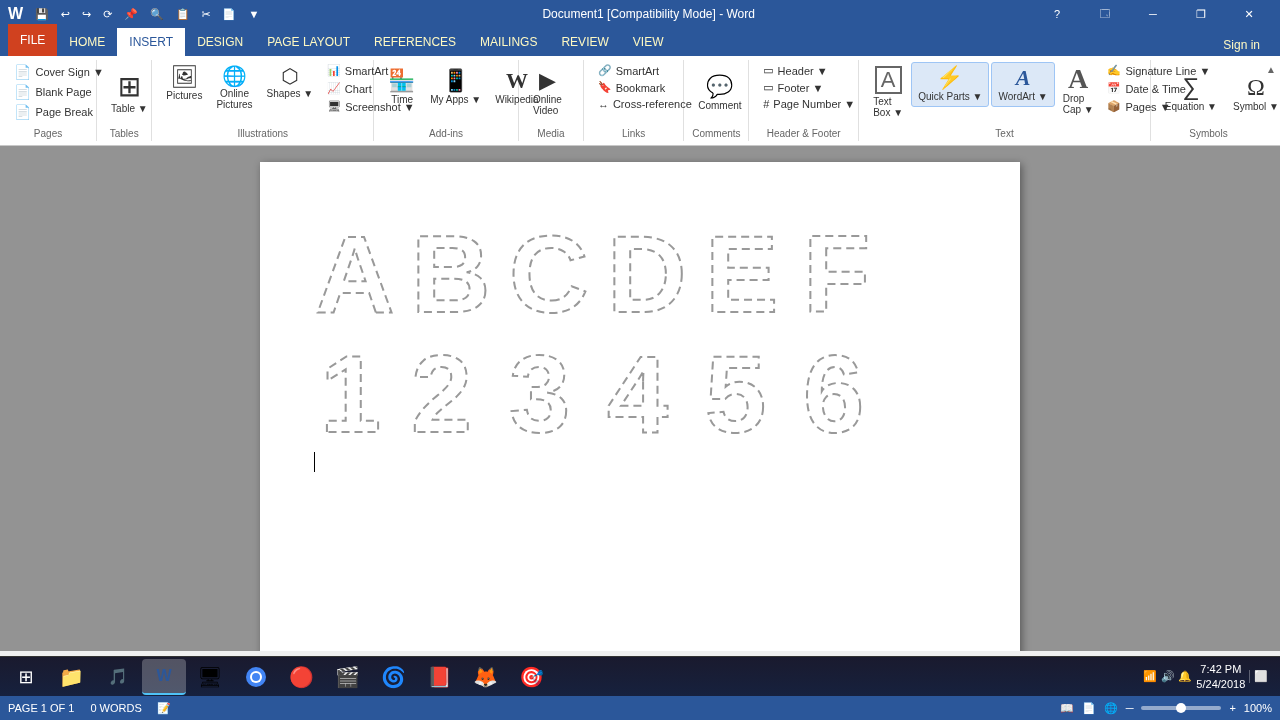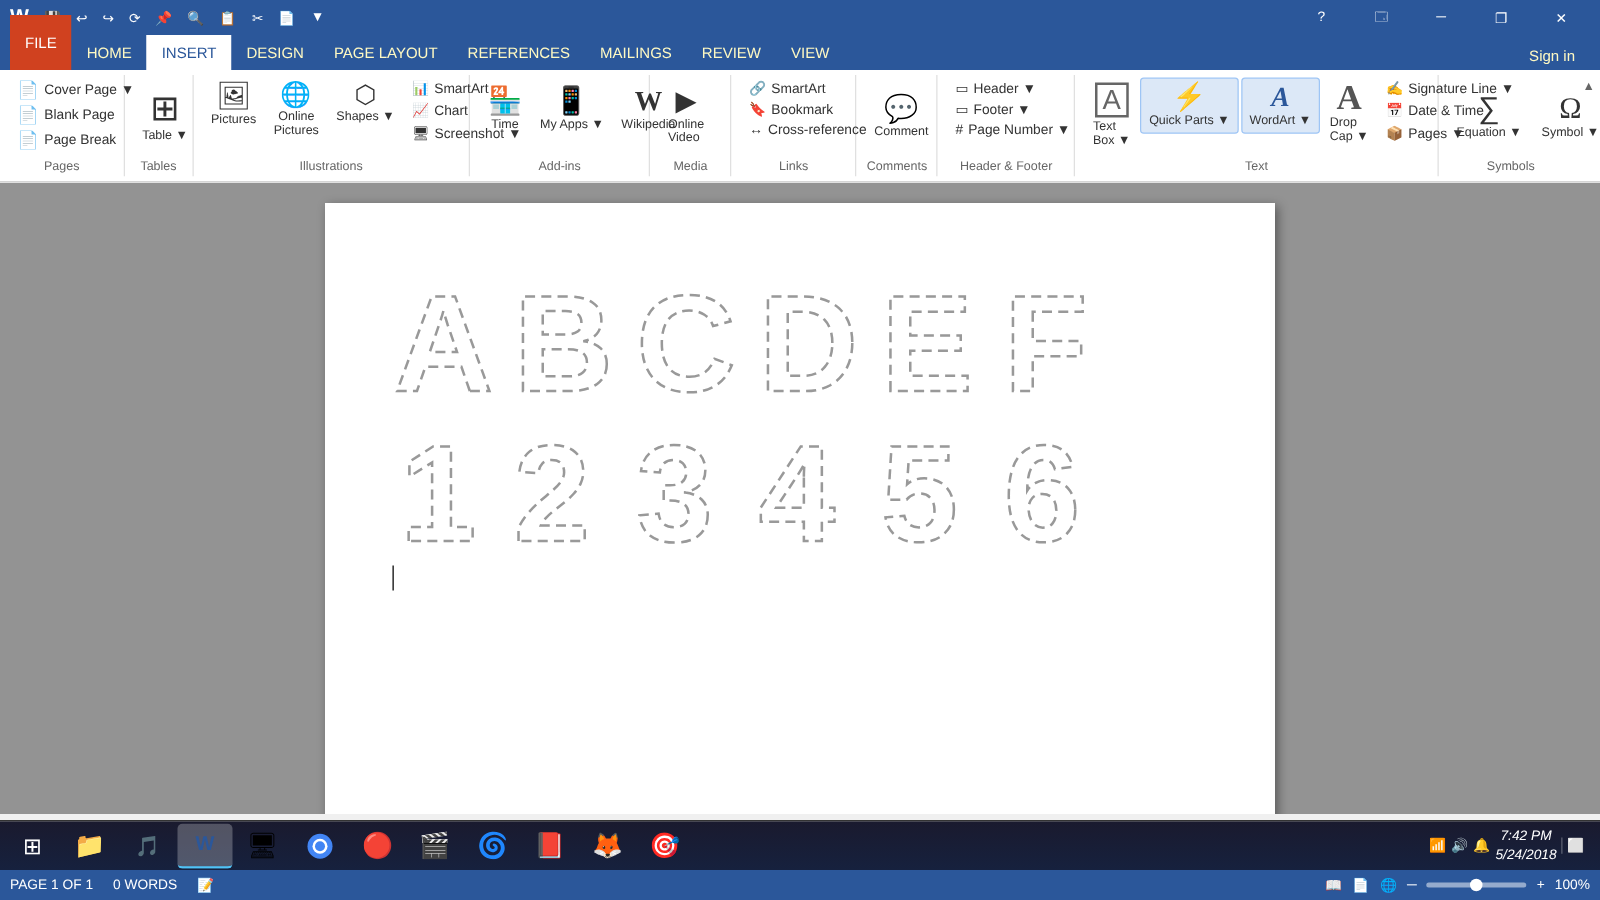--- a/index.html
+++ b/index.html
@@ -241,49 +241,50 @@
       <span class="qa-btn" title="Redo">↪</span>
       <span class="qa-btn">⟳</span>
       <span class="qa-btn">📌</span>
       <span class="qa-btn">🔍</span>
       <span class="qa-btn">📋</span>
       <span class="qa-btn">✂</span>
       <span class="qa-btn">📄</span>
       <span class="qa-btn">▼</span>
     </div>
   </div>
+  <div class="title-bar-center">Document1 [Compatibility Mode] - Word</div>
   <div class="title-bar-right">
     <span class="title-btn">?</span>
     <span class="title-btn" style="font-size:10px;">🗔</span>
     <span class="title-btn">─</span>
     <span class="title-btn">❐</span>
     <span class="title-btn close">✕</span>
   </div>
 </div>
 
 <div class="ribbon-tabs">
-  <span class="ribbon-tab" style="background:#d0411f; color:white; height:44px; display:flex; align-items:center;">FILE</span>
+  <span class="ribbon-tab" style="background:#d0411f; color:white; height:32px; display:flex; align-items:center;">FILE</span>
   <span class="ribbon-tab">HOME</span>
   <span class="ribbon-tab active">INSERT</span>
   <span class="ribbon-tab">DESIGN</span>
   <span class="ribbon-tab">PAGE LAYOUT</span>
   <span class="ribbon-tab">REFERENCES</span>
   <span class="ribbon-tab">MAILINGS</span>
   <span class="ribbon-tab">REVIEW</span>
   <span class="ribbon-tab">VIEW</span>
   <span class="ribbon-tab-signin">Sign in</span>
 </div>
 
 <div class="ribbon">
 
   <div class="ribbon-group" style="min-width:80px;">
     <div class="ribbon-items" style="flex-direction:column; gap:0;">
       <div class="ribbon-btn-small">
         <span class="icon">📄</span>
-        <span>Cover Page ▼</span>
+        <span>Cover Sign ▼</span>
       </div>
       <div class="ribbon-btn-small">
         <span class="icon">📄</span>
         <span>Blank Page</span>
       </div>
       <div class="ribbon-btn-small">
         <span class="icon">📄</span>
         <span>Page Break</span>
       </div>
     </div>
@@ -546,19 +547,19 @@
   <div class="taskbar-btn">🎬</div>
   <div class="taskbar-btn">🌀</div>
   <div class="taskbar-btn">📕</div>
   <div class="taskbar-btn">🦊</div>
   <div class="taskbar-btn">🎯</div>
 
   <div class="taskbar-right">
     <span style="cursor:pointer;">📶</span>
     <span style="cursor:pointer;">🔊</span>
     <span style="cursor:pointer;">🔔</span>
-    <div class="time-block" style="cursor:pointer;font-style:italic;">
+    <div class="time-block" style="cursor:pointer;">
       <div>7:42 PM</div>
       <div>5/24/2018</div>
     </div>
     <span style="cursor:pointer; border-left:1px solid rgba(255,255,255,0.3); padding-left:4px;">⬜</span>
   </div>
 </div>
 
 </body></html>

